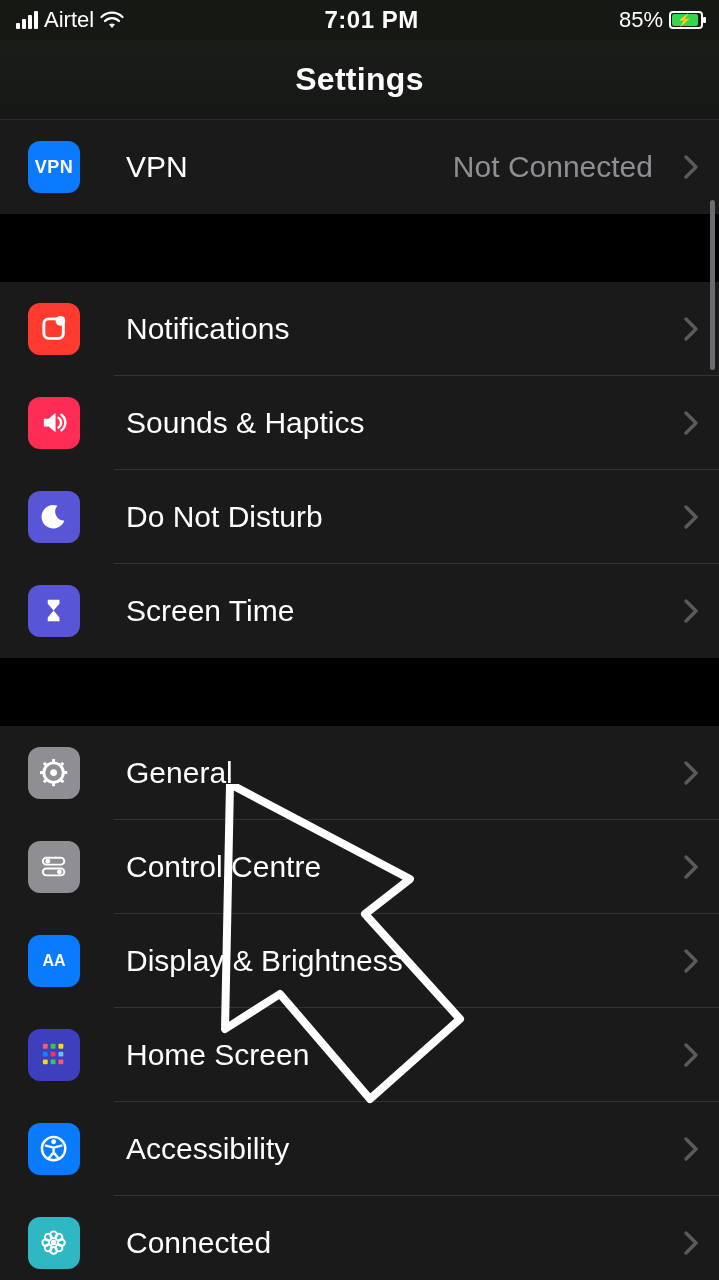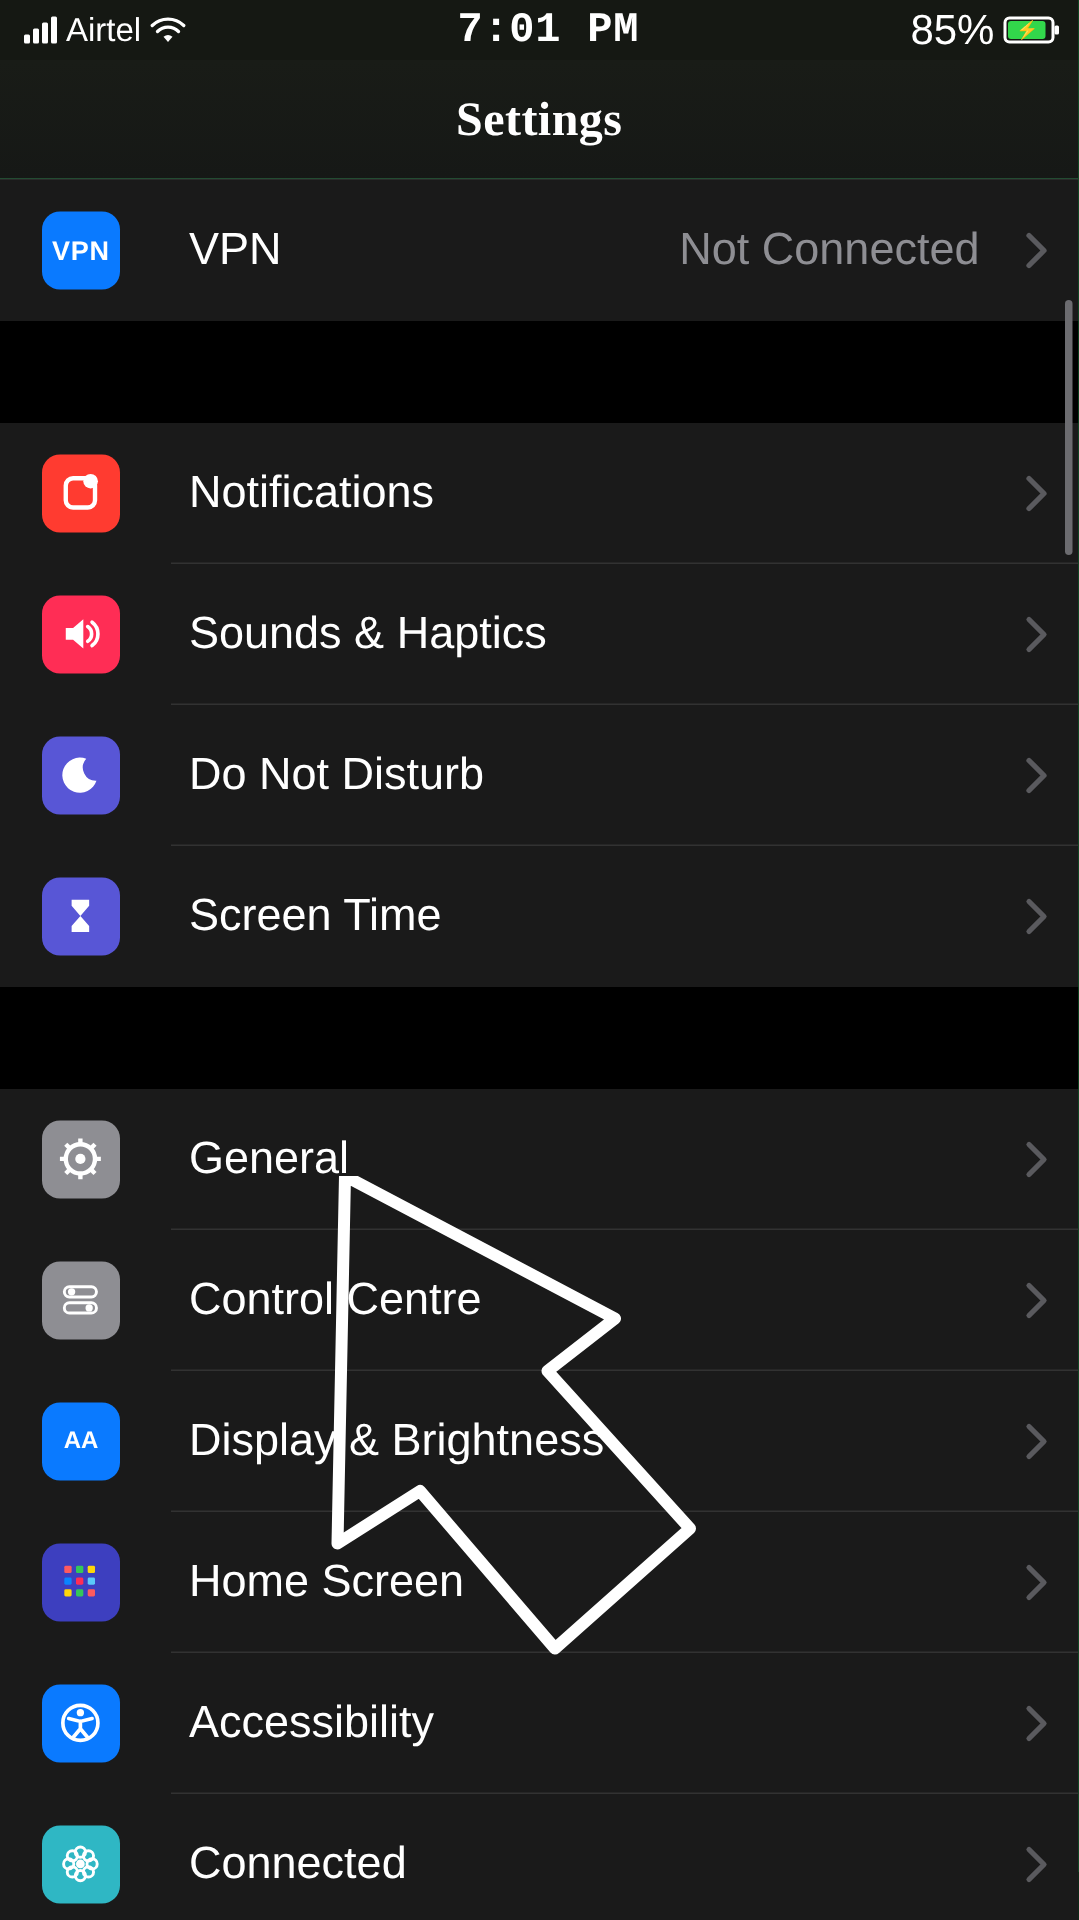--- a/index.html
+++ b/index.html
@@ -7,21 +7,21 @@
     width: 719px;
     height: 1280px;
     background: #000;
     font-family: -apple-system, "Helvetica Neue", Helvetica, Arial, sans-serif;
     color: #fff;
     overflow: hidden;
   }
   .screen {
     width: 719px;
     height: 1248px;
-    background: #22c55e;
+    background: #701a75;
     position: relative;
   }
 
   
   .status-bar {
     height: 40px;
     display: flex;
     align-items: center;
     justify-content: space-between;
     padding: 0 16px;
@@ -36,22 +36,22 @@
     width: 4px;
     background: #fff;
     display: inline-block;
     border-radius: 1px;
   }
   .signal-bars span:nth-child(1){height:6px;}
   .signal-bars span:nth-child(2){height:10px;}
   .signal-bars span:nth-child(3){height:14px;}
   .signal-bars span:nth-child(4){height:18px;}
   .wifi { width: 24px; height: 18px; }
-  .status-time { font-weight: 600; letter-spacing: 0.5px; font-size: 28px; font-family: Liberation Mono, monospace; }
-  .battery-pct { font-size: 28px; }
+  .status-time { font-weight: 600; letter-spacing: 0.5px; font-size: 24px; }
+  .battery-pct { font-size: 22px; }
   .battery {
     width: 34px; height: 18px;
     border: 2px solid #fff;
     border-radius: 4px;
     position: relative;
   }
   .battery::after {
     content: "";
     position: absolute;
     right: -5px; top: 4px;
@@ -75,21 +75,20 @@
   }
 
   
   .nav {
     height: 80px;
     display: flex;
     align-items: center;
     justify-content: center;
     background: linear-gradient(#191c17, #161816);
     border-bottom: 1px solid #2a2a2a;
-    font-family: Liberation Serif, serif;
   }
   .nav-title {
     font-size: 32px;
     font-weight: 700;
     letter-spacing: 0.3px;
   }
 
   
   .group { background: #1a1a1a; }
   .spacer { height: 68px; background: #000; }

